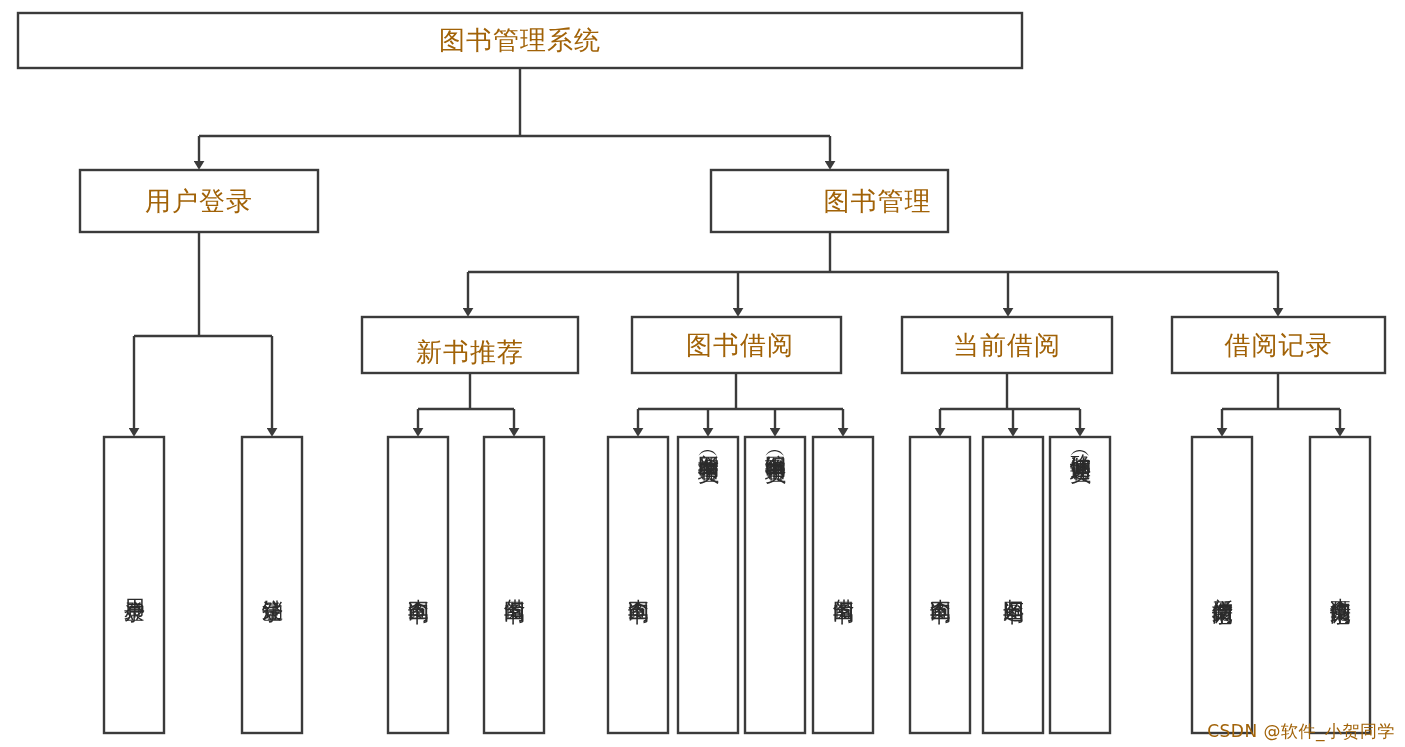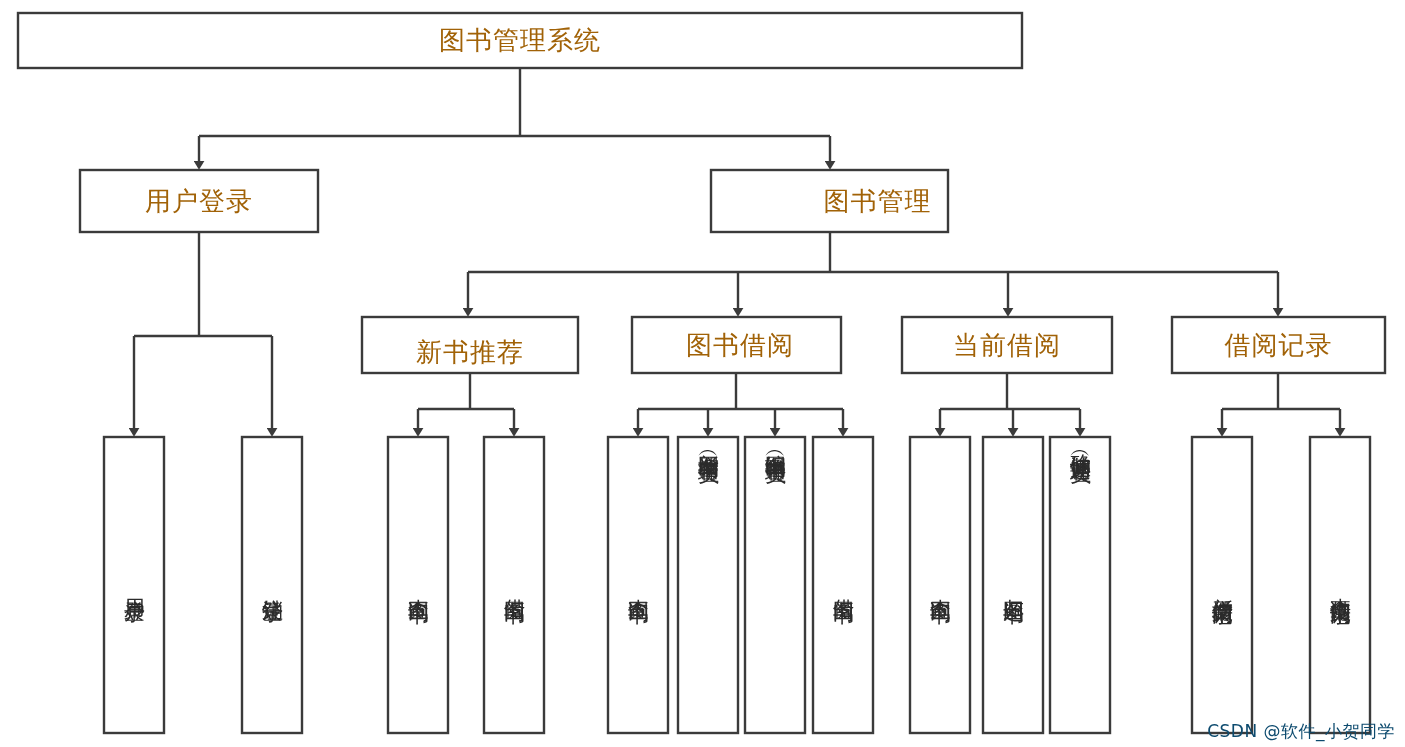--- a/index.html
+++ b/index.html
@@ -68,21 +68,21 @@
     color: #a16207;
     letter-spacing: 1px;
     white-space: nowrap;
   }
   #watermark {
     position: absolute;
     right: 10px;
     bottom: 4px;
     font-family: "DejaVu Sans", "Liberation Sans", sans-serif;
     font-size: 17px;
-    color: #0c4a6e;
+    color: #a16207;
     white-space: nowrap;
     letter-spacing: 0.5px;
   }
 </style>
 </head>
 <body>
 
 <div id="diagram-root">
 
   <svg id="flow-svg" viewBox="0 0 1405 747">

